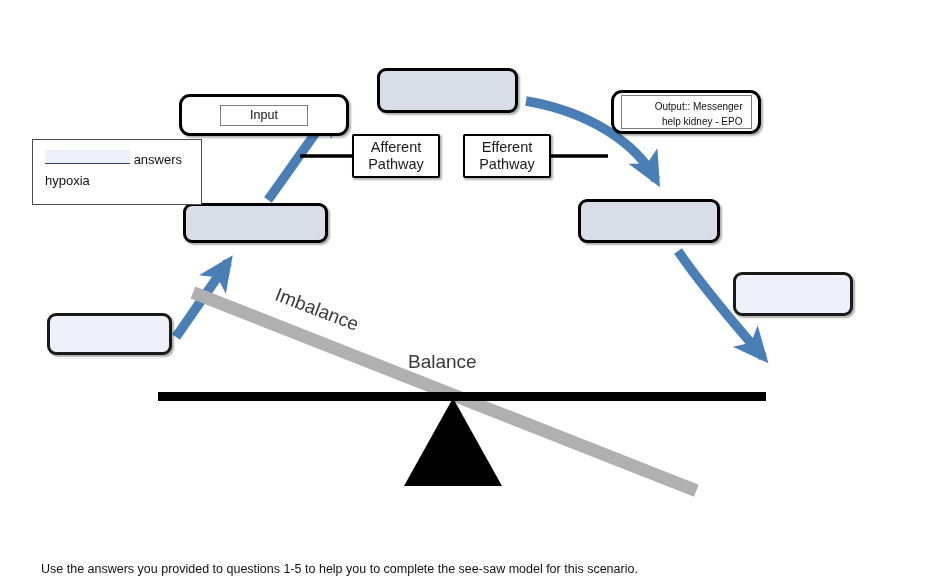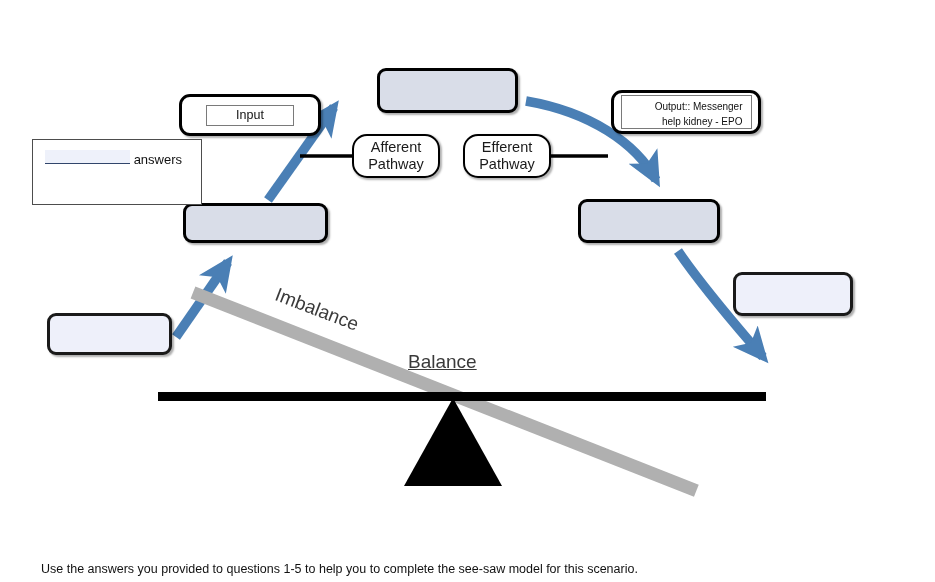--- a/index.html
+++ b/index.html
@@ -38,21 +38,21 @@
   .node.light {
     background: #eef0fa;
     border-color: #1a1a1a;
   }
 
   
   .pathway {
     position: absolute;
     box-sizing: border-box;
     border: 2.5px solid #000000;
-    border-radius: 15px;
+    border-radius: 2px;
     background: #ffffff;
     display: flex;
     flex-direction: column;
     align-items: center;
     justify-content: center;
     font-size: 14.5px;
     line-height: 1.18;
     color: #1a1a1a;
     box-shadow: 1.5px 1.5px 2px rgba(0,0,0,0.3);
   }
@@ -152,21 +152,20 @@
   }
   #label-imbalance {
     left: 276px;
     top: 283px;
     transform-origin: 0 50%;
     transform: rotate(21deg);
   }
   #label-balance {
     left: 408px;
     top: 351px;
-    text-decoration: underline;
   }
 
   
   #caption {
     position: absolute;
     left: 41px;
     top: 542px;
     font-size: 12.5px;
     color: #111111;
     white-space: nowrap;
@@ -195,21 +194,21 @@
 
     <line x1="300" y1="156" x2="356" y2="156" stroke="#000000" stroke-width="3.6"></line>
 
     <line x1="551" y1="156" x2="608" y2="156" stroke="#000000" stroke-width="3.6"></line>
   </svg>
 
   <div class="node" style="left:377px; top:68px; width:141px; height:45px;">
     
   </div>
 
-  <div class="io-outer" style="left:179px; top:94px; width:142px; height:42px;">
+  <div class="io-outer" style="left:179px; top:94px; width:170px; height:42px;">
     <div class="io-inner" style="width:88px; height:21px;">Input</div>
   </div>
 
   <div class="io-outer" style="left:611px; top:90px; width:150px; height:44px;">
     <div class="io-inner left-align" style="width:131px; height:34px;">
       <div>Output:: Messenger</div>
       <div>help kidney - EPO</div>
     </div>
   </div>
 
@@ -237,20 +236,21 @@
 
   <div class="node light" style="left:47px; top:313px; width:125px; height:42px;">
     
   </div>
 
   <div class="blank-box" style="left:32px; top:139px; width:170px; height:66px;">
     <div>
       <span class="blank-line bl-2"></span>
       <span class="blank-word">answers</span>
     </div>
+    <div class="blank-word">hypoxia</div>
   </div>
 
   <div id="tilt-bar"></div>
   <div id="seesaw-bar"></div>
   <div id="fulcrum"></div>
 
   <div class="seesaw-label" id="label-imbalance">Imbalance</div>
   <div class="seesaw-label" id="label-balance">Balance</div>
 
   <div id="caption">Use the answers you provided to questions 1-5 to help you to complete the see-saw model for this scenario.</div>

